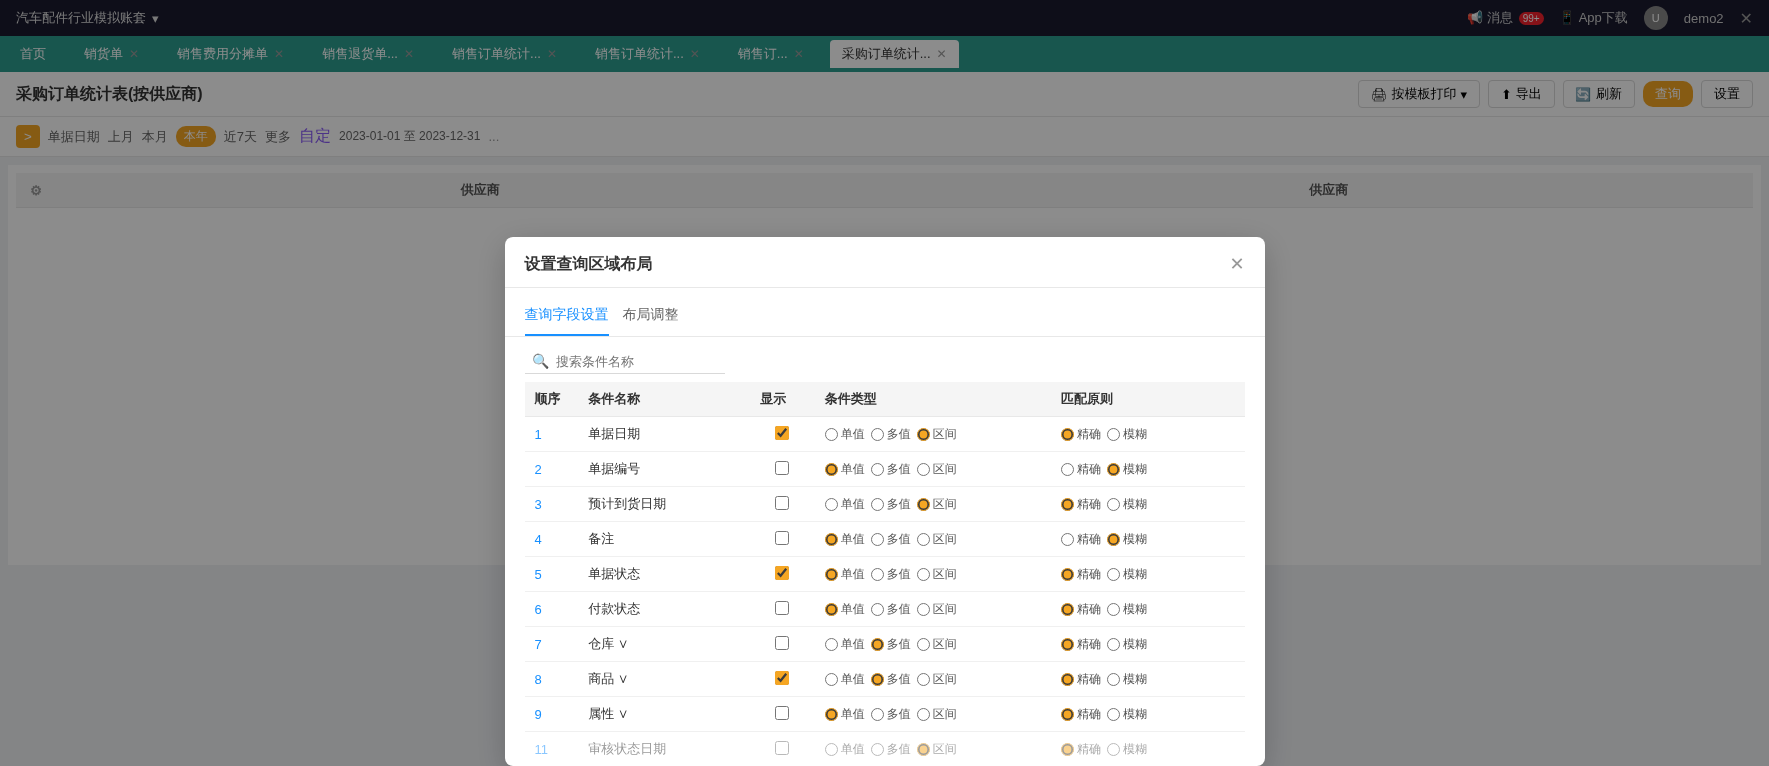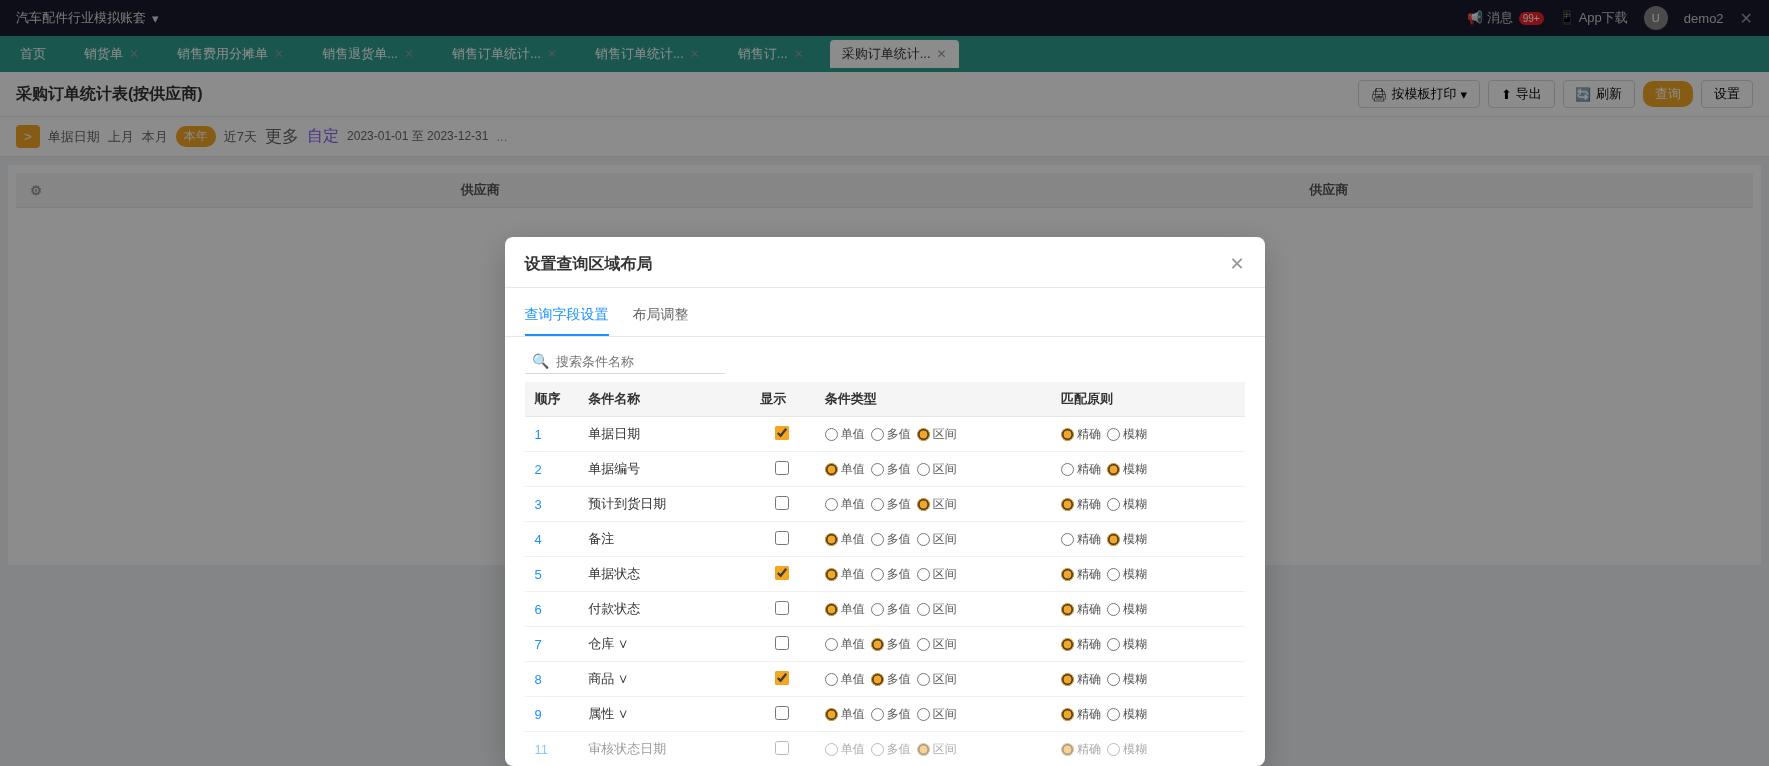--- a/index.html
+++ b/index.html
@@ -103,21 +103,21 @@
       justify-content: space-between;
     }
     .dialog-title { font-size: 16px; font-weight: bold; color: #333; }
     .dialog-close { cursor: pointer; color: #999; font-size: 18px; }
 
     
     .dialog-tabs {
       display: flex;
       padding: 12px 20px 0;
       border-bottom: 1px solid #e8e8e8;
-      gap: 24px;
+      gap: 14px;
     }
     .dialog-tab {
       padding: 6px 0 10px;
       cursor: pointer;
       font-size: 14px;
       color: #666;
       border-bottom: 2px solid transparent;
     }
     .dialog-tab.active { color: #1890ff; border-bottom-color: #1890ff; }
 
@@ -301,21 +301,21 @@
   </div>
 </div>
 
 <div class="filter-bar">
   <button class="filter-toggle">&gt;</button>
   <span class="filter-label">单据日期</span>
   <span style="cursor:pointer;color:#666;font-size:13px;">上月</span>
   <span style="cursor:pointer;color:#666;font-size:13px;">本月</span>
   <span class="date-tag">本年</span>
   <span style="cursor:pointer;color:#666;font-size:13px;">近7天</span>
-  <span style="cursor:pointer;color:#666;font-size:17px;">更多</span>
+  <span style="cursor:pointer;color:#666;font-size:13px;">更多</span>
   <span style="cursor:pointer;color:#8b5cf6;font-size:16px;">自定</span>
   <span class="date-range">2023-01-01 至 2023-12-31</span>
   <span style="cursor:pointer;color:#999;">...</span>
 </div>
 
 <div class="main-content">
   <table class="bg-table">
     <thead>
       <tr>
         <th style="width:40px;"><span class="gear-icon">⚙</span></th>

